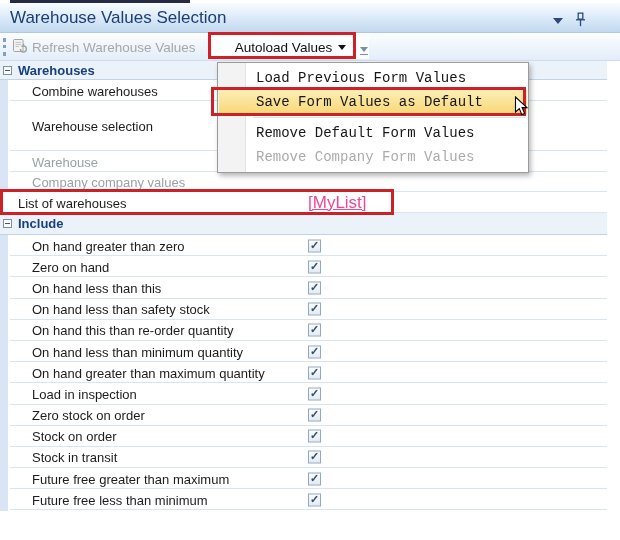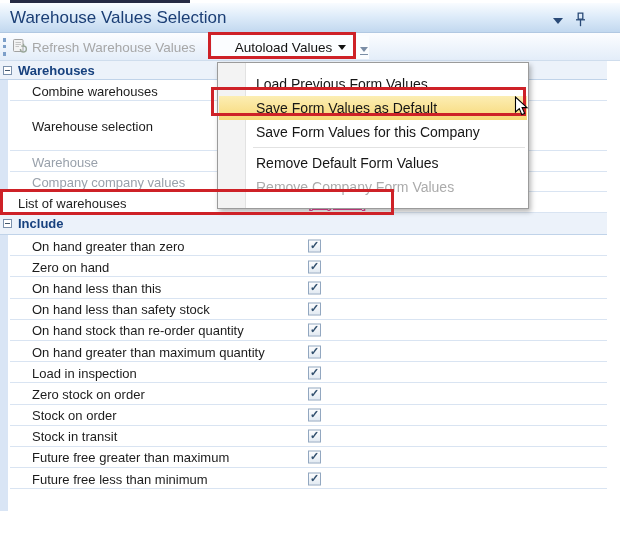--- a/index.html
+++ b/index.html
@@ -62,21 +62,22 @@
   .checkbox{
     position:absolute;left:308px;top:50%;transform:translateY(-50%);
     width:13px;height:13px;box-sizing:border-box;border:1px solid #92a7c0;
     background:linear-gradient(#fdfdfe,#e2eaf2);cursor:default;
   }
   .checkbox::after{content:"✓";position:absolute;left:1px;top:-2px;font-size:11px;font-weight:bold;color:#33516f}
   
   .menu{
     position:absolute;left:217px;top:62px;width:312px;box-sizing:border-box;z-index:10;
     background:#fff;border:1px solid #9b9b9b;box-shadow:2px 3px 5px rgba(0,0,0,.28);
-    padding:9px 1px;
+    padding:3px 1px;
+    font-family:Liberation Mono, monospace;
   }
   .menu::before{content:"";position:absolute;left:0;top:0;bottom:0;width:27px;background:#f3f3f3;border-right:1px solid #e2e2e2}
   .mi{position:relative;height:24px;line-height:24px;padding-left:37px;font-size:14px;color:#161616;white-space:nowrap;cursor:default}
   .mi.hl{background:linear-gradient(#fceeb4,#f7d877)}
   .mi.disabled{color:#ababab}
   .msep{height:1px;background:#e2e2e2;margin:3px 2px 3px 34px;position:relative}
   
   .ann{position:absolute;border:3px solid #ce2127;box-sizing:border-box;z-index:20;pointer-events:none}
   .ann.a1{left:208px;top:32px;width:148px;height:27px}
   .ann.a2{left:211px;top:87px;width:315px;height:29px}
@@ -160,21 +161,25 @@
   </div>
   <div class="prow" style="height:21.2px">
     <span class="plabel">On hand less than this</span>
     <span class="checkbox"></span>
   </div>
   <div class="prow" style="height:21.2px">
     <span class="plabel">On hand less than safety stock</span>
     <span class="checkbox"></span>
   </div>
   <div class="prow" style="height:21.2px">
-    <span class="plabel">On hand stock than re-order quantity</span>
+    <span class="plabel">On hand this than re-order quantity</span>
+    <span class="checkbox"></span>
+  </div>
+  <div class="prow" style="height:21.2px">
+    <span class="plabel">On hand less than minimum quantity</span>
     <span class="checkbox"></span>
   </div>
   <div class="prow" style="height:21.2px">
     <span class="plabel">On hand greater than maximum quantity</span>
     <span class="checkbox"></span>
   </div>
   <div class="prow" style="height:21.2px">
     <span class="plabel">Load in inspection</span>
     <span class="checkbox"></span>
   </div>
@@ -199,21 +204,20 @@
     <span class="checkbox"></span>
   </div>
 </div>
 
 <div class="gutter g1"></div>
 <div class="gutter g2"></div>
 
 <div class="menu">
   <div class="mi">Load Previous Form Values</div>
   <div class="mi hl">Save Form Values as Default</div>
-  <div class="mi">Save Form Values for this Company</div>
   <div class="msep"></div>
   <div class="mi">Remove Default Form Values</div>
   <div class="mi disabled">Remove Company Form Values</div>
 </div>
 
 <div class="ann a1"></div>
 <div class="ann a2"></div>
 <div class="ann a3"></div>
 
 <span class="cursor">

